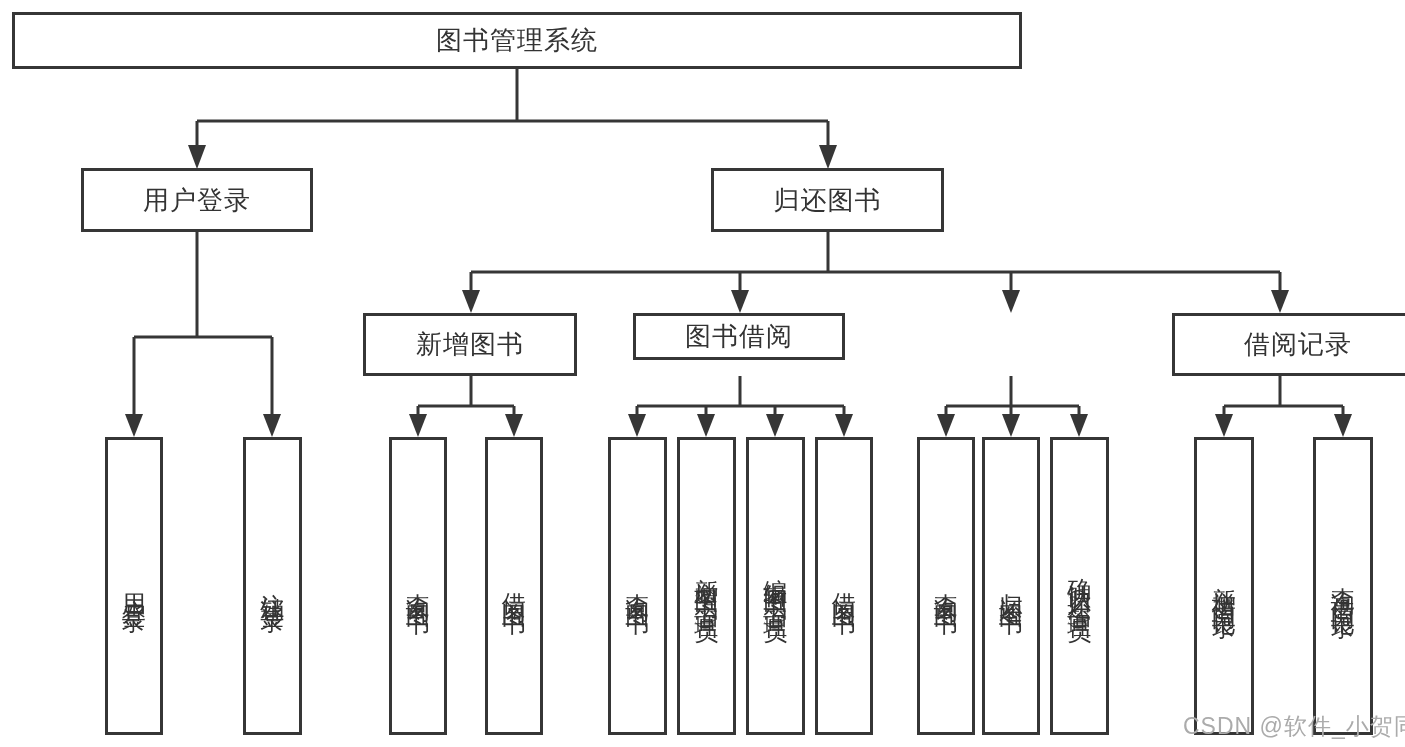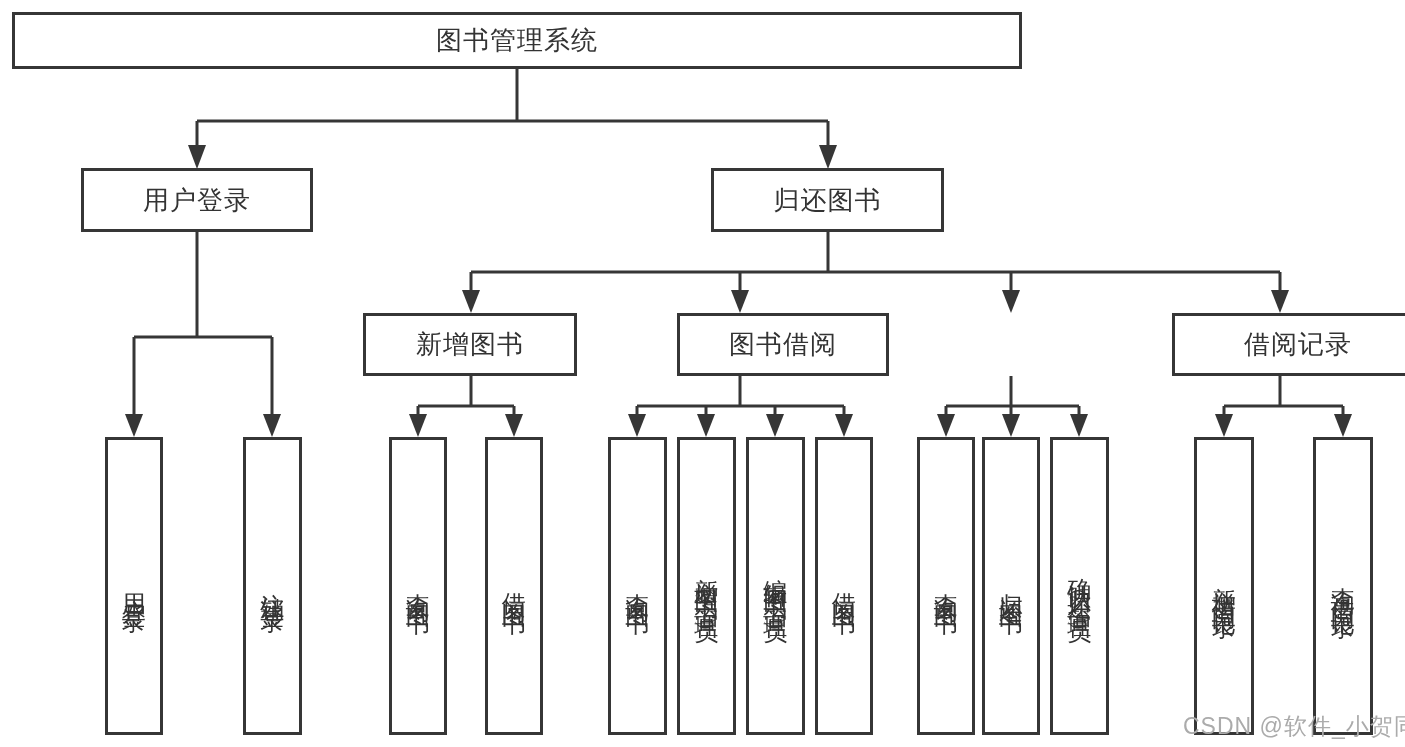--- a/index.html
+++ b/index.html
@@ -47,21 +47,21 @@
     font-size: 24px;
     line-height: 1.15;
     letter-spacing: 6px;
     white-space: nowrap;
   }
   
   [data-name="node-root"]           { left: 12px;   top: 12px;  width: 1010px; height: 57px; }
   [data-name="node-user-login"]     { left: 81px;   top: 168px; width: 232px;  height: 64px; }
   [data-name="node-book-mgmt"]      { left: 711px;  top: 168px; width: 233px;  height: 64px; }
   [data-name="node-new-book-rec"]   { left: 363px;  top: 313px; width: 214px;  height: 63px; }
-  [data-name="node-book-borrow"]    { left: 633px;  top: 313px; width: 212px;  height: 63px; margin-left: 44px; }
+  [data-name="node-book-borrow"]    { left: 633px;  top: 313px; width: 212px;  height: 47px; }
   [data-name="node-current-borrow"] { left: 905px;  top: 313px; width: 213px;  height: 63px; }
   [data-name="node-borrow-record"]  { left: 1172px; top: 313px; width: 252px;  height: 63px; }
   
   [data-name="leaf-user-login"]        { left: 105px;  width: 58px; }
   [data-name="leaf-logout"]            { left: 243px;  width: 59px; }
   [data-name="leaf-rec-query-book"]    { left: 389px;  width: 58px; }
   [data-name="leaf-rec-borrow-book"]   { left: 485px;  width: 58px; }
   [data-name="leaf-bb-query-book"]     { left: 608px;  width: 59px; }
   [data-name="leaf-bb-add-book"]       { left: 677px;  width: 59px; }
   [data-name="leaf-bb-edit-book"]      { left: 746px;  width: 59px; }

